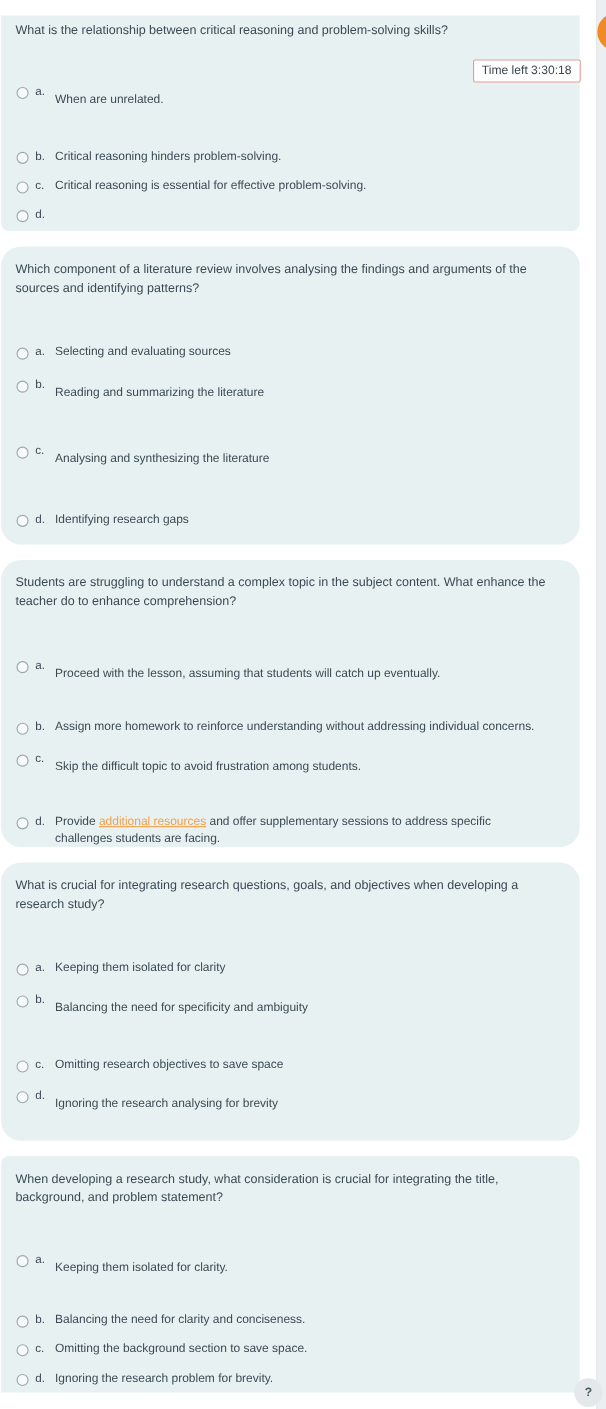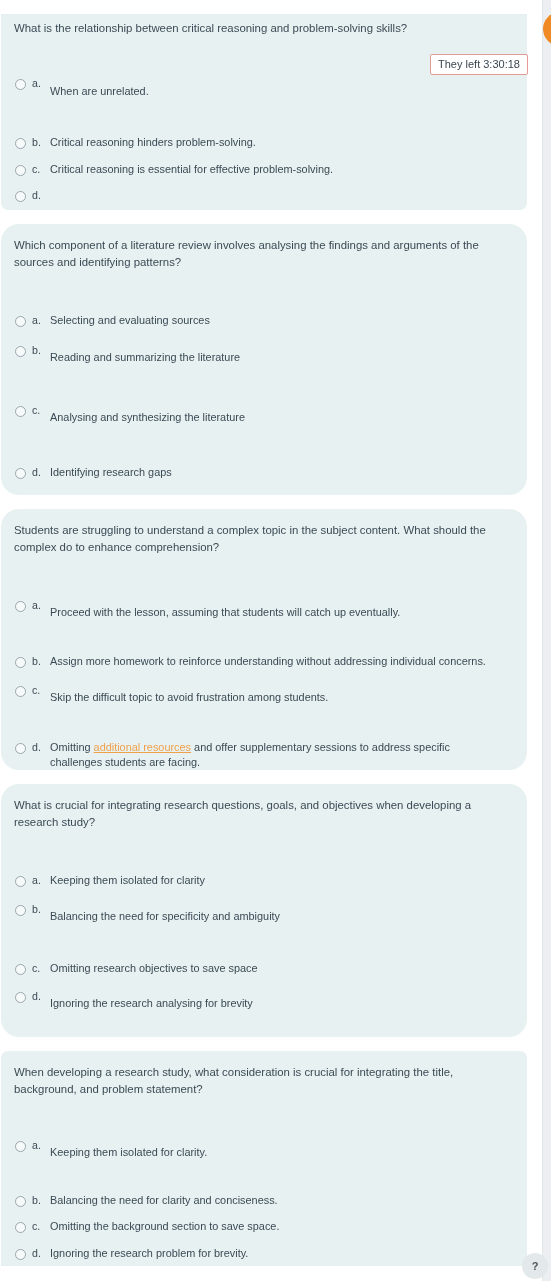--- a/index.html
+++ b/index.html
@@ -194,42 +194,42 @@
         </div>
         <div class="answer-row" style="margin-top:39px;">
           <span class="radio"></span>
           <span class="opt-letter">d.</span>
           <span class="opt-text">Identifying research gaps</span>
         </div>
       </div>
     </div>
 
     <div class="question-card" style="height:261px;margin-bottom:14px;">
-      <p class="question-text">Students are struggling to understand a complex topic in the subject content. What should the complex do to enhance comprehension?</p>
+      <p class="question-text">Students are struggling to understand a complex topic in the subject content. What enhance the teacher do to enhance comprehension?</p>
       <div class="answers">
         <div class="answer-row" style="margin-top:43px;">
           <span class="radio"></span>
           <span class="opt-letter">a.</span>
           <span class="opt-text" style="padding-top:7px;">Proceed with the lesson, assuming that students will catch up eventually.</span>
         </div>
         <div class="answer-row" style="margin-top:33px;">
           <span class="radio"></span>
           <span class="opt-letter">b.</span>
           <span class="opt-text">Assign more homework to reinforce understanding without addressing individual concerns.</span>
         </div>
         <div class="answer-row" style="margin-top:14px;">
           <span class="radio"></span>
           <span class="opt-letter">c.</span>
           <span class="opt-text" style="padding-top:7px;">Skip the difficult topic to avoid frustration among students.</span>
         </div>
         <div class="answer-row" style="margin-top:34px;">
           <span class="radio"></span>
           <span class="opt-letter">d.</span>
           <span class="opt-text" style="max-width:410px;">
-            <span>Omitting </span><a href="#">additional resources</a><span> and offer supplementary sessions to address specific challenges students are facing.</span>
+            <span>Provide </span><a href="#">additional resources</a><span> and offer supplementary sessions to address specific challenges students are facing.</span>
           </span>
         </div>
       </div>
     </div>
 
     <div class="question-card" style="height:253px;margin-bottom:14px;">
       <p class="question-text">What is crucial for integrating research questions, goals, and objectives when developing a research study?</p>
       <div class="answers">
         <div class="answer-row" style="margin-top:43px;">
           <span class="radio"></span>
@@ -275,21 +275,21 @@
         <div class="answer-row" style="margin-top:11px;">
           <span class="radio"></span>
           <span class="opt-letter">d.</span>
           <span class="opt-text">Ignoring the research problem for brevity.</span>
         </div>
       </div>
     </div>
 
   </div>
 
-  <div class="timer-box">They left 3:30:18</div>
+  <div class="timer-box">Time left 3:30:18</div>
 
   <div class="chat-widget"></div>
 
   <div class="scrollbar-track">
     <div class="scrollbar-thumb"></div>
   </div>
 
   <div class="help-button">?</div>
 
 </div>

